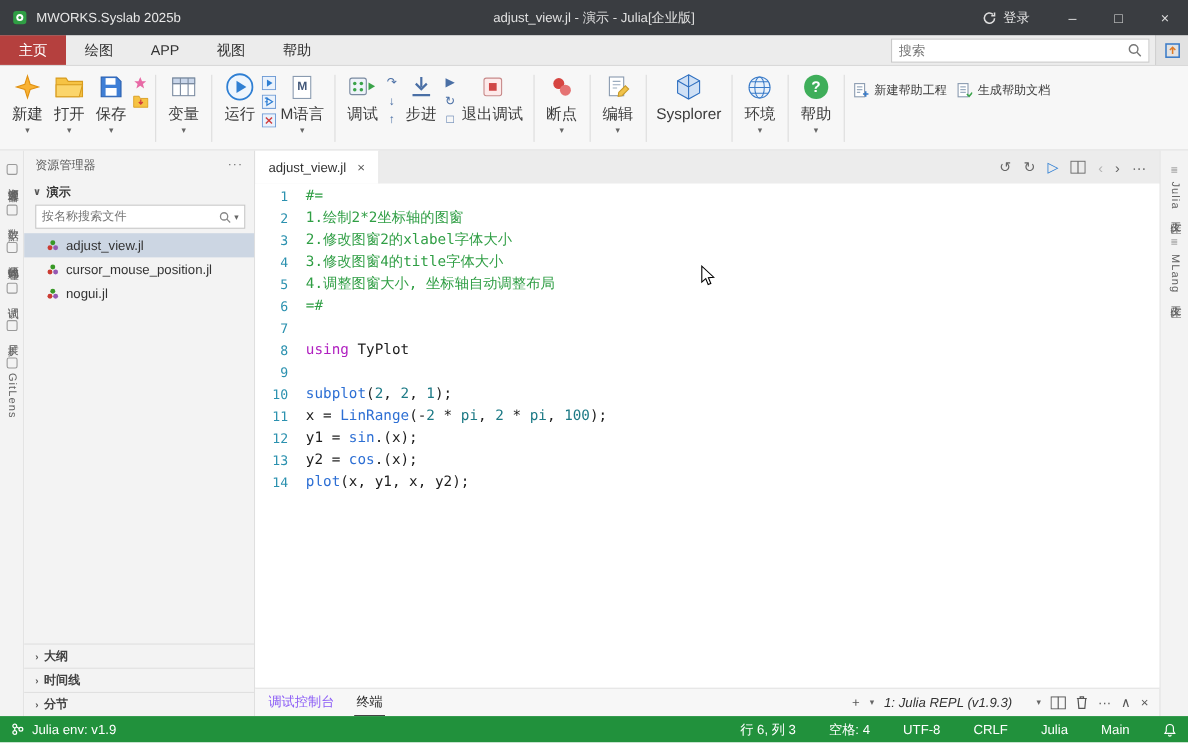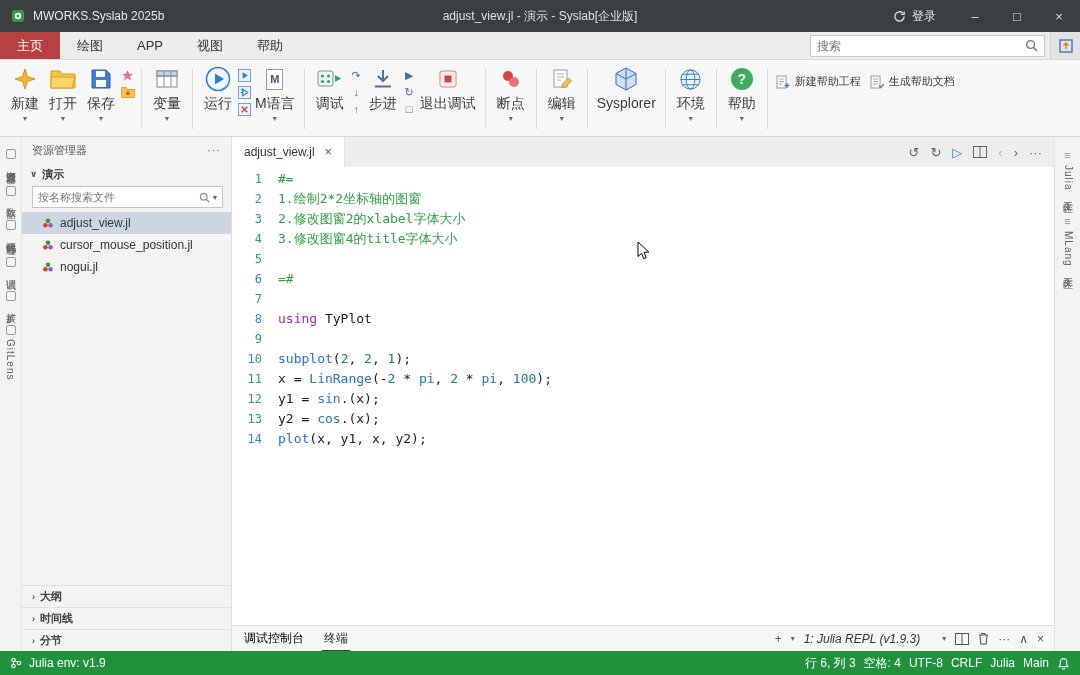--- a/index.html
+++ b/index.html
@@ -76,47 +76,47 @@
 .ln { flex: 0 0 46px; text-align: right; padding-right: 16px; color: #2b91af; font-size: 12px; }
 .tok-cm { color: var(--comment-green); }
 .tok-kw { color: var(--keyword-purple); }
 .tok-fn { color: var(--function-blue); }
 .tok-nm { color: var(--number-teal); }
 .tok-df { color: #1c1c1c; }
 .mouse-cursor { position: absolute; left: 405px; top: 74px; }
 
 
 .term-bar { flex: 0 0 26px; background: #f7f7f7; border-top: 1px solid #ddd; display: flex; align-items: stretch; padding: 0 10px; font-size: 12px; }
-.term-tab { display: flex; align-items: center; padding: 0 2px; margin-right: 16px; color: #000000; }
+.term-tab { display: flex; align-items: center; padding: 0 2px; margin-right: 16px; color: #8b5cf6; }
 .term-tab.active { color: #2b2b2b; border-bottom: 1px solid #444; }
 .term-actions { margin-left: auto; display: flex; align-items: center; gap: 9px; color: #555; }
 .repl-select { display: flex; align-items: center; gap: 22px; color: #333; font-style: italic; }
 .terminal { flex: 0 0 188px; background: #fff; font-family: "DejaVu Sans Mono", "Liberation Mono", monospace; font-size: 13px; padding: 10px 14px; }
 .prompt { color: var(--comment-green); font-weight: bold; }
 .cursor-box { display: inline-block; width: 9px; height: 15px; border: 1px solid #444; vertical-align: -2px; margin-left: 7px; }
 
 
 .statusbar { flex: 0 0 24px; background: var(--status-green); color: #fff; display: flex; align-items: center; padding: 0 10px; gap: 7px; font-size: 12px; }
-.sb-right { margin-left: auto; display: flex; align-items: center; gap: 8px; text-align: center; }
+.sb-right { margin-left: auto; display: flex; align-items: center; gap: 30px; text-align: center; }
 </style>
 </head>
 <body>
 
 <div class="app">
 
   <div class="titlebar">
     <div class="tb-left">
       <svg width="16" height="16" viewBox="0 0 16 16">
           <rect x="2" y="2" width="12" height="12" rx="3" fill="#2f9e44"></rect>
           <circle cx="8" cy="8" r="3.2" fill="#fff"></circle>
           <circle cx="8" cy="8" r="1.4" fill="#2f9e44"></circle>
         </svg>
       <span>MWORKS.Syslab 2025b</span>
     </div>
-    <div class="tb-title-center">adjust_view.jl - 演示 - Syslab[企业版]</div>
+    <div class="tb-title-center">adjust_view.jl - 演示 - Julia[企业版]</div>
     <div class="tb-right">
       <div class="tb-login">
         <svg width="13" height="13" viewBox="0 0 14 14">
             <path d="M12 7a5 5 0 1 1-1.6-3.7" fill="none" stroke="#ddd" stroke-width="1.5"></path>
             <path d="M12 1.5v3.2H8.8" fill="none" stroke="#ddd" stroke-width="1.5"></path>
           </svg>
         <span>登录</span>
       </div>
       <div class="winbtn">–</div>
       <div class="winbtn">□</div>
@@ -482,21 +482,21 @@
           <span>···</span>
         </div>
       </div>
 
       <div class="code">
         <div>
             <div class="code-line"><span class="ln">1</span><span class="lt"><span class="tok-cm">#=</span></span></div>
             <div class="code-line"><span class="ln">2</span><span class="lt"><span class="tok-cm">1.绘制2*2坐标轴的图窗</span></span></div>
             <div class="code-line"><span class="ln">3</span><span class="lt"><span class="tok-cm">2.修改图窗2的xlabel字体大小</span></span></div>
             <div class="code-line"><span class="ln">4</span><span class="lt"><span class="tok-cm">3.修改图窗4的title字体大小</span></span></div>
-            <div class="code-line"><span class="ln">5</span></div>
+            <div class="code-line"><span class="ln">5</span><span class="lt"><span class="tok-cm">4.调整图窗大小, 坐标轴自动调整布局</span></span></div>
             <div class="code-line"><span class="ln">6</span><span class="lt"><span class="tok-cm">=#</span></span></div>
             <div class="code-line"><span class="ln">7</span><span class="lt"></span></div>
             <div class="code-line"><span class="ln">8</span><span class="lt"><span class="tok-kw">using</span><span class="tok-df"> TyPlot</span></span></div>
             <div class="code-line"><span class="ln">9</span><span class="lt"></span></div>
             <div class="code-line"><span class="ln">10</span><span class="lt"><span class="tok-fn">subplot</span><span class="tok-df">(</span><span class="tok-nm">2</span><span class="tok-df">, </span><span class="tok-nm">2</span><span class="tok-df">, </span><span class="tok-nm">1</span><span class="tok-df">);</span></span></div>
             <div class="code-line"><span class="ln">11</span><span class="lt"><span class="tok-df">x = </span><span class="tok-fn">LinRange</span><span class="tok-df">(-</span><span class="tok-nm">2</span><span class="tok-df"> * </span><span class="tok-nm">pi</span><span class="tok-df">, </span><span class="tok-nm">2</span><span class="tok-df"> * </span><span class="tok-nm">pi</span><span class="tok-df">, </span><span class="tok-nm">100</span><span class="tok-df">);</span></span></div>
             <div class="code-line"><span class="ln">12</span><span class="lt"><span class="tok-df">y1 = </span><span class="tok-fn">sin</span><span class="tok-df">.(x);</span></span></div>
             <div class="code-line"><span class="ln">13</span><span class="lt"><span class="tok-df">y2 = </span><span class="tok-fn">cos</span><span class="tok-df">.(x);</span></span></div>
             <div class="code-line"><span class="ln">14</span><span class="lt"><span class="tok-fn">plot</span><span class="tok-df">(x, y1, x, y2);</span></span></div>
           </div>

